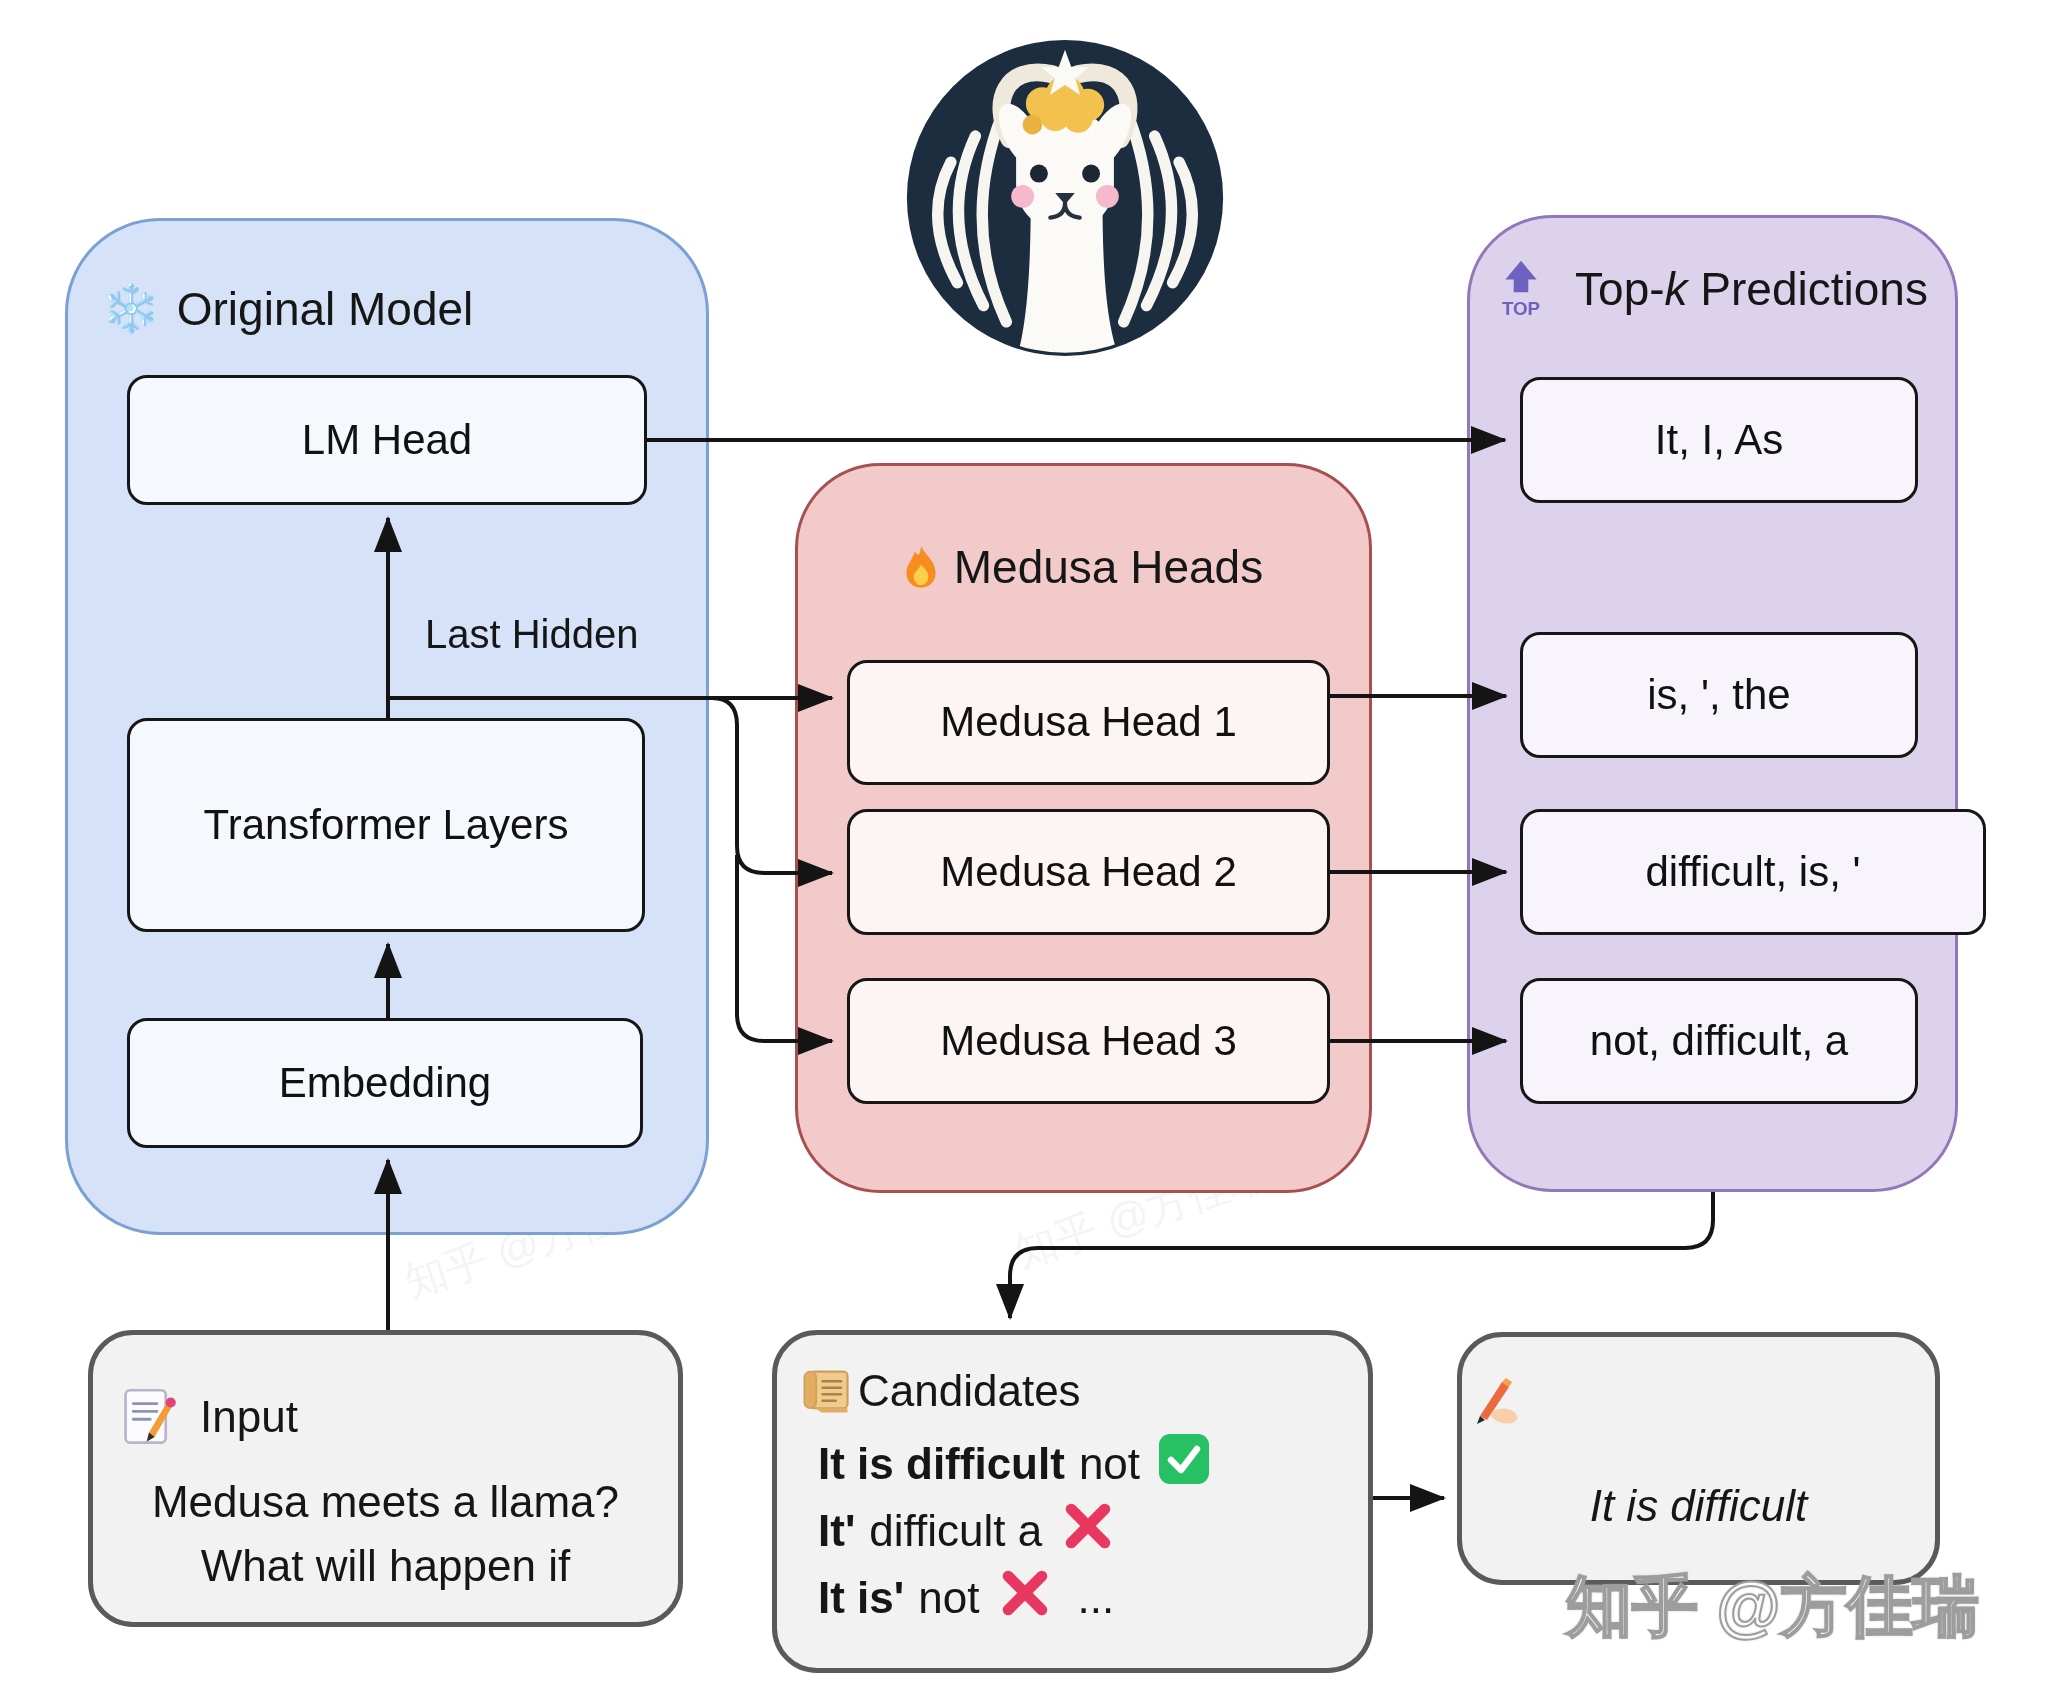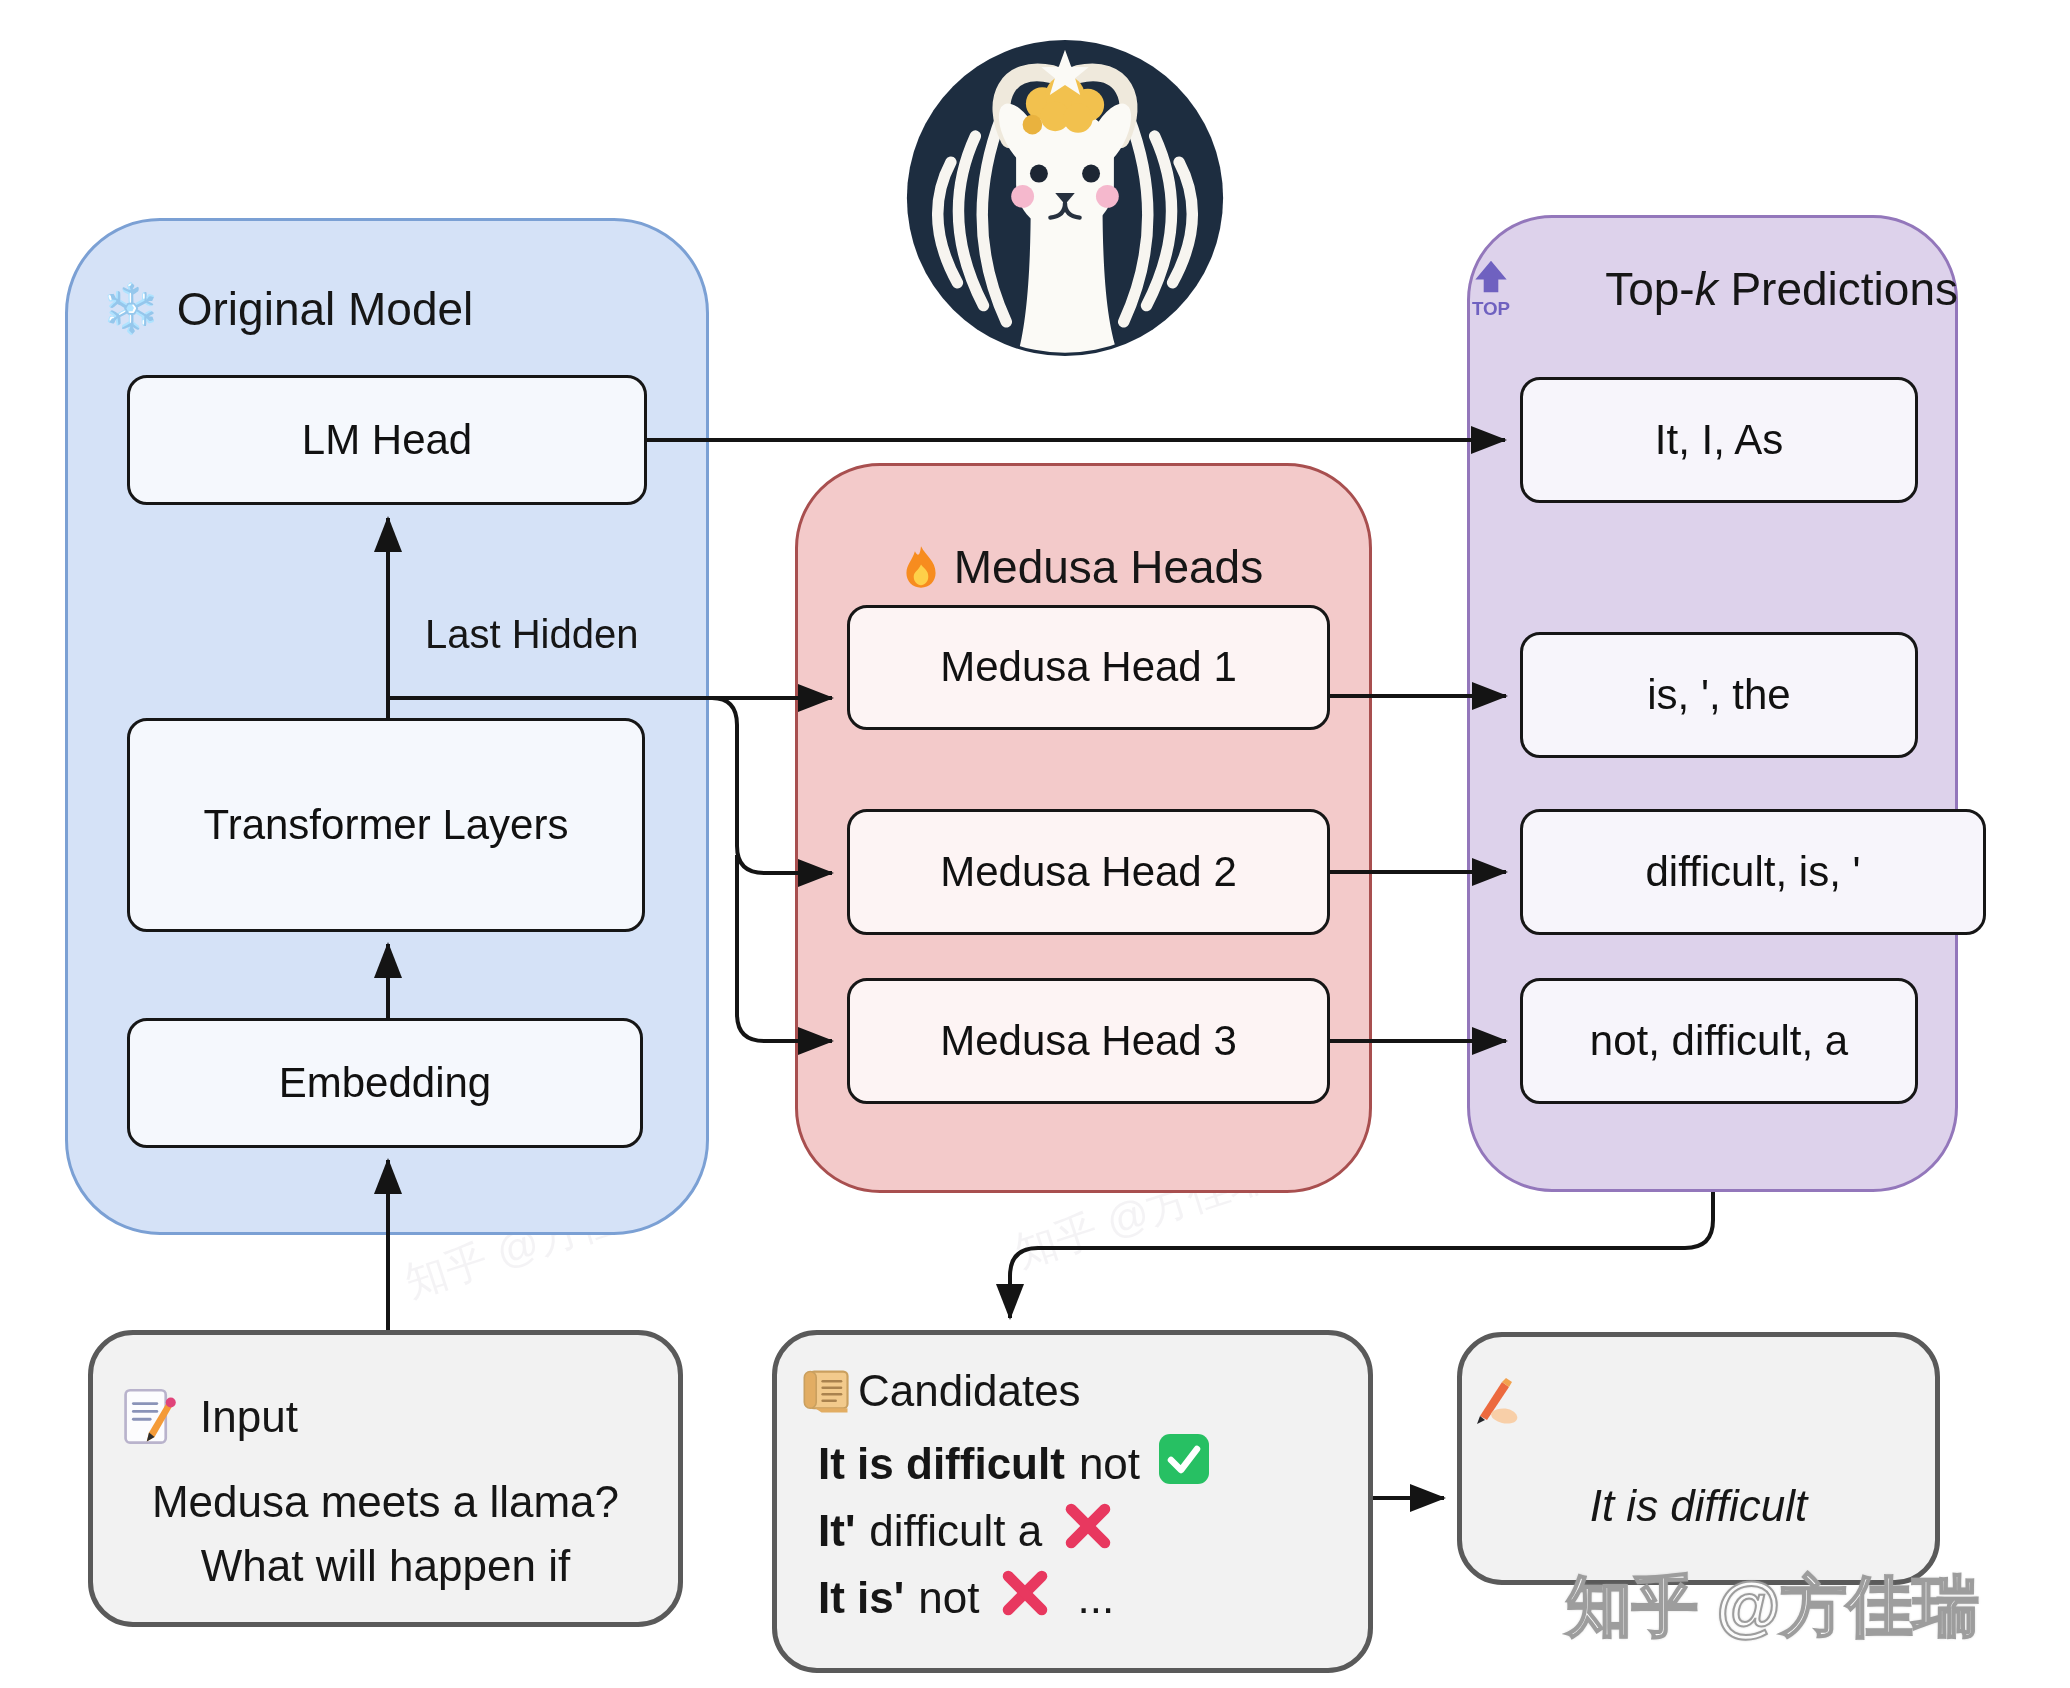--- a/index.html
+++ b/index.html
@@ -98,32 +98,32 @@
 <div class="lbl z3" style="left:425px;top:612px;">Last Hidden</div>
 
 <div class="container c-pink z1" style="left:795px;top:463px;width:577px;height:730px;border-radius:85px;"></div>
 <div class="ctitle z3" style="left:795px;top:540px;width:577px;justify-content:center;">
   <svg class="ico" width="34" height="46" viewBox="0 0 28 36">
     <path d="M14,1 C18,9 26,13 26,23 C26,30 21,35 14,35 C7,35 2,30 2,23 C2,16 7,12 9,5 C11,9 13,10 14,1 Z" fill="#f78c1f"></path>
     <path d="M14,16 C17,20 20,21 20,26 C20,30 17,33 14,33 C11,33 8,30 8,26 C8,22 12,21 14,16 Z" fill="#fed049"></path>
   </svg>
   <span>Medusa Heads</span>
 </div>
-<div class="node n-pink z2" style="left:847px;top:605px;width:483px;height:125px;">
+<div class="node n-pink z2" style="left:847px;top:660px;width:483px;height:125px;">
   <span>Medusa Head 1</span>
 </div>
 <div class="node n-pink z2" style="left:847px;top:809px;width:483px;height:126px;">
   <span>Medusa Head 2</span>
 </div>
 <div class="node n-pink z2" style="left:847px;top:978px;width:483px;height:126px;">
   <span>Medusa Head 3</span>
 </div>
 
 <div class="container c-purple z1" style="left:1467px;top:215px;width:491px;height:977px;border-radius:85px;"></div>
-<div class="ctitle z3" style="left:1467px;top:258px;width:491px;justify-content:space-between;gap:30px;">
+<div class="ctitle z3" style="left:1467px;top:258px;width:491px;justify-content:center;gap:30px;">
   <svg class="ico" width="48" height="62" viewBox="0 0 46 58">
     <path d="M23,2 L38,20 L30,20 L30,32 L16,32 L16,20 L8,20 Z" fill="#6f61c0"></path>
     <text x="23" y="54" font-size="18" font-weight="bold" fill="#6f61c0" text-anchor="middle" font-family="Liberation Sans, sans-serif">TOP</text>
   </svg>
   <span><span>Top-</span><i>k</i><span> Predictions</span></span>
 </div>
 <div class="node n-purple z2" style="left:1520px;top:377px;width:398px;height:126px;">
   <span>It, I, As</span>
 </div>
 <div class="node n-purple z2" style="left:1520px;top:632px;width:398px;height:126px;">

